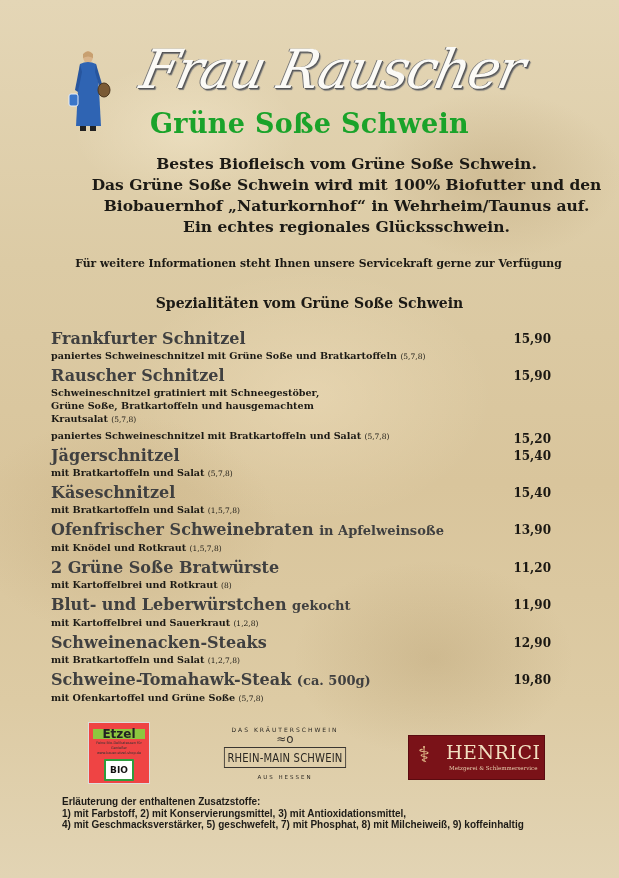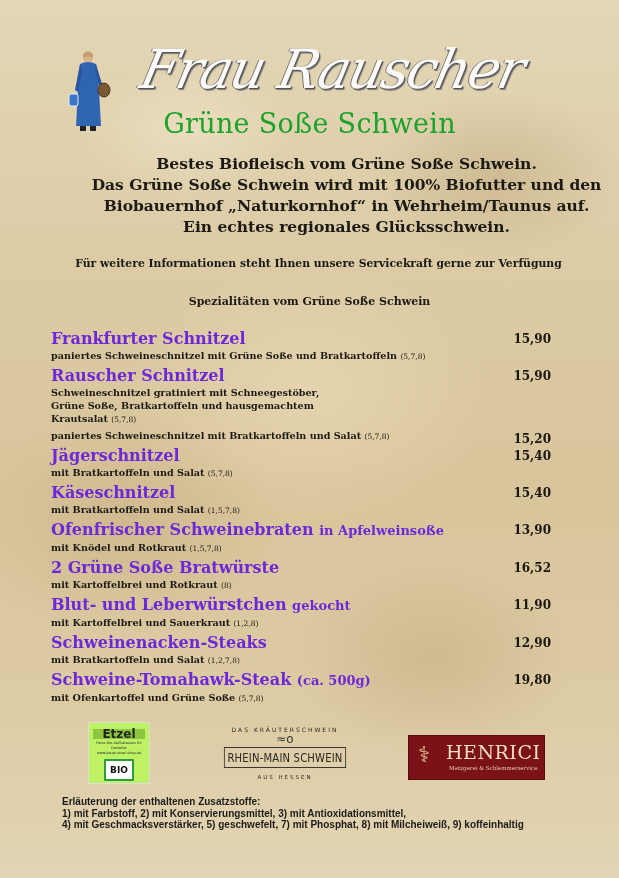--- a/index.html
+++ b/index.html
@@ -23,61 +23,61 @@
     .brand {
       left: 140px; top: 38px; width: 380px; height: 80px;
       font-family: "DejaVu Serif", serif; font-style: italic;
       font-size: 54px; color: #fbfaf6; letter-spacing: -2px;
       text-shadow: 1px 1px 0 #555, 2px 2px 1px #777, -1px 0 0 #777;
       transform: skewX(-12deg);
       white-space: nowrap;
     }
     .subtitle {
       left: 0; width: 619px; top: 108px; text-align: center;
-      font-family: "DejaVu Serif", serif; font-weight: normal;
+      font-family: "DejaVu Serif", serif; font-weight: bold;
       font-size: 27px; color: #1aa32a; letter-spacing: 0.3px;
     }
 
     
     .intro {
       left: 0; width: 619px; top: 153px; text-align: center;
       font-size: 15.5px; line-height: 21px; font-weight: bold; color: #1c1a15; margin-left: 37px;
     }
     .intro-small {
       left: 0; width: 619px; top: 257px; text-align: center;
       font-size: 10.8px; font-weight: bold; color: #1c1a15; padding-left: 18px;
     }
 
     .section-title {
       left: 0; width: 619px; top: 295px; text-align: center;
-      font-size: 11px; font-weight: bold; color: #1c1a15;
+      font-size: 14px; font-weight: bold; color: #1c1a15;
     }
 
     
     .menu { left: 51px; top: 329px; width: 504px; }
     .item { position: relative; margin-bottom: 3px; }
     .item-name {
       font-size: 16px; font-weight: bold; line-height: 20px;
-      color: #6d28d9; display: block; padding-right: 60px;
+      color: #404040; display: block; padding-right: 60px;
     }
     .item-note { font-size: 13px; font-weight: bold; }
     .item-price {
       position: absolute; right: 4px; top: 3px;
       font-size: 12px; font-weight: bold; margin-left: 25px;
     }
     .item-desc {
       font-size: 9.6px; font-weight: bold; line-height: 13px; color: #1c1a15;
       padding-right: 60px;
     }
     .codes { font-size: 7.5px; font-weight: normal; }
 
     
     .etzel {
       left: 88px; top: 722px; width: 62px; height: 62px;
-      background: #bef264; border: 1px solid #ddd;
+      background: #ef4444; border: 1px solid #ddd;
       font-family: "DejaVu Sans", sans-serif; text-align: center;
     }
     .etzel-top { height: 14px; margin-top: 4px; position: relative; }
     .etzel-bar { position: absolute; left: 4px; right: 4px; top: 2px; height: 10px; background: #8dc63f; }
     .etzel-name { position: relative; font-size: 12px; font-weight: bold; color: #222; line-height: 14px; }
     .etzel-sub { font-size: 3.5px; color: #333; line-height: 5px; }
     .bio-hex {
       margin: 3px auto 0; width: 30px; height: 22px;
       border: 2px solid #2e9c3d; border-radius: 1px;
       font-size: 9px; font-weight: bold; line-height: 18px; color: #111;
@@ -166,21 +166,21 @@
     <span class="item-price">15,40</span>
     <div class="item-desc"><span>mit Bratkartoffeln und Salat</span> <span class="codes">(1,5,7,8)</span></div>
   </div>
   <div class="item">
     <span class="item-name"><span>Ofenfrischer Schweinebraten</span> <span class="item-note">in Apfelweinsoße</span></span>
     <span class="item-price">13,90</span>
     <div class="item-desc"><span>mit Knödel und Rotkraut</span> <span class="codes">(1,5,7,8)</span></div>
   </div>
   <div class="item">
     <span class="item-name"><span>2 Grüne Soße Bratwürste</span></span>
-    <span class="item-price">16,52</span>
+    <span class="item-price">11,20</span>
     <div class="item-desc"><span>mit Kartoffelbrei und Rotkraut</span> <span class="codes">(8)</span></div>
   </div>
   <div class="item">
     <span class="item-name"><span>Blut- und Leberwürstchen</span> <span class="item-note">gekocht</span></span>
     <span class="item-price">11,90</span>
     <div class="item-desc"><span>mit Kartoffelbrei und Sauerkraut</span> <span class="codes">(1,2,8)</span></div>
   </div>
   <div class="item">
     <span class="item-name"><span>Schweinenacken-Steaks</span></span>
     <span class="item-price">12,90</span>

